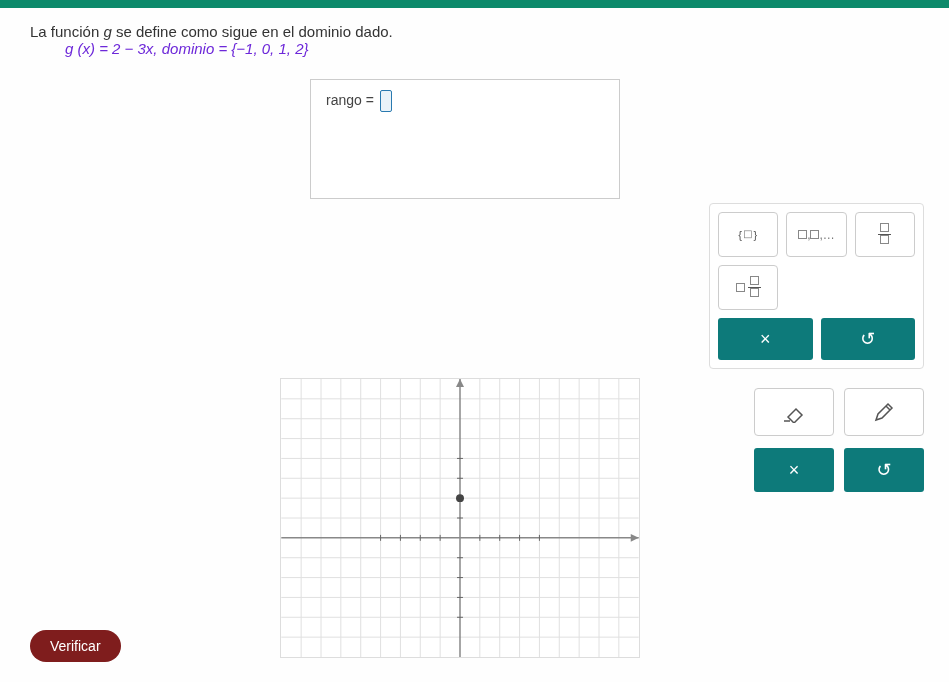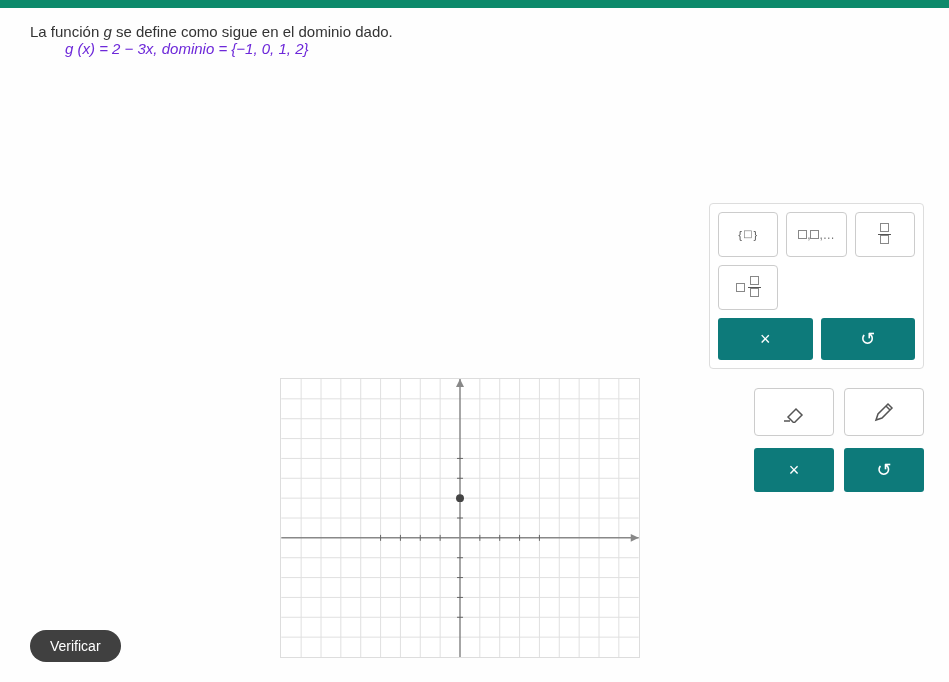--- a/index.html
+++ b/index.html
@@ -155,21 +155,21 @@
       font-size: 18px;
       display: flex;
       align-items: center;
       justify-content: center;
       cursor: pointer;
     }
     .verify-btn {
       position: absolute;
       left: 30px;
       bottom: 20px;
-      background: #404040;
+      background: #7f1d1d;
       color: #fff;
       border: none;
       border-radius: 18px;
       padding: 8px 20px;
       font-size: 14px;
       cursor: pointer;
     }
     .frac {
       display: inline-flex;
       flex-direction: column;
@@ -194,20 +194,26 @@
 
   <p class="intro">
     <span>La función </span><span class="g-italic">g</span><span> se define como sigue en el dominio dado.</span>
   </p>
 
   <p class="equation">
     <span class="fn">g (x) = 2 − 3x,   dominio = {−1, 0, 1, 2}</span>
   </p>
 
 
+  <div class="answer-area">
+    <div class="rango-box">
+      <span class="rango-label">rango =</span>
+      <span class="cursor-box"></span>
+    </div>
+  </div>
 
   <div class="toolpad">
     <div class="tool-row">
       <div class="tool-btn">
         <svg viewBox="0 0 40 30">
           <text x="6" y="20" font-size="16" fill="#555">{</text>
           <rect x="15" y="9" width="10" height="10" fill="none" stroke="#888" stroke-width="1"></rect>
           <text x="28" y="20" font-size="16" fill="#555">}</text>
         </svg>
       </div>

